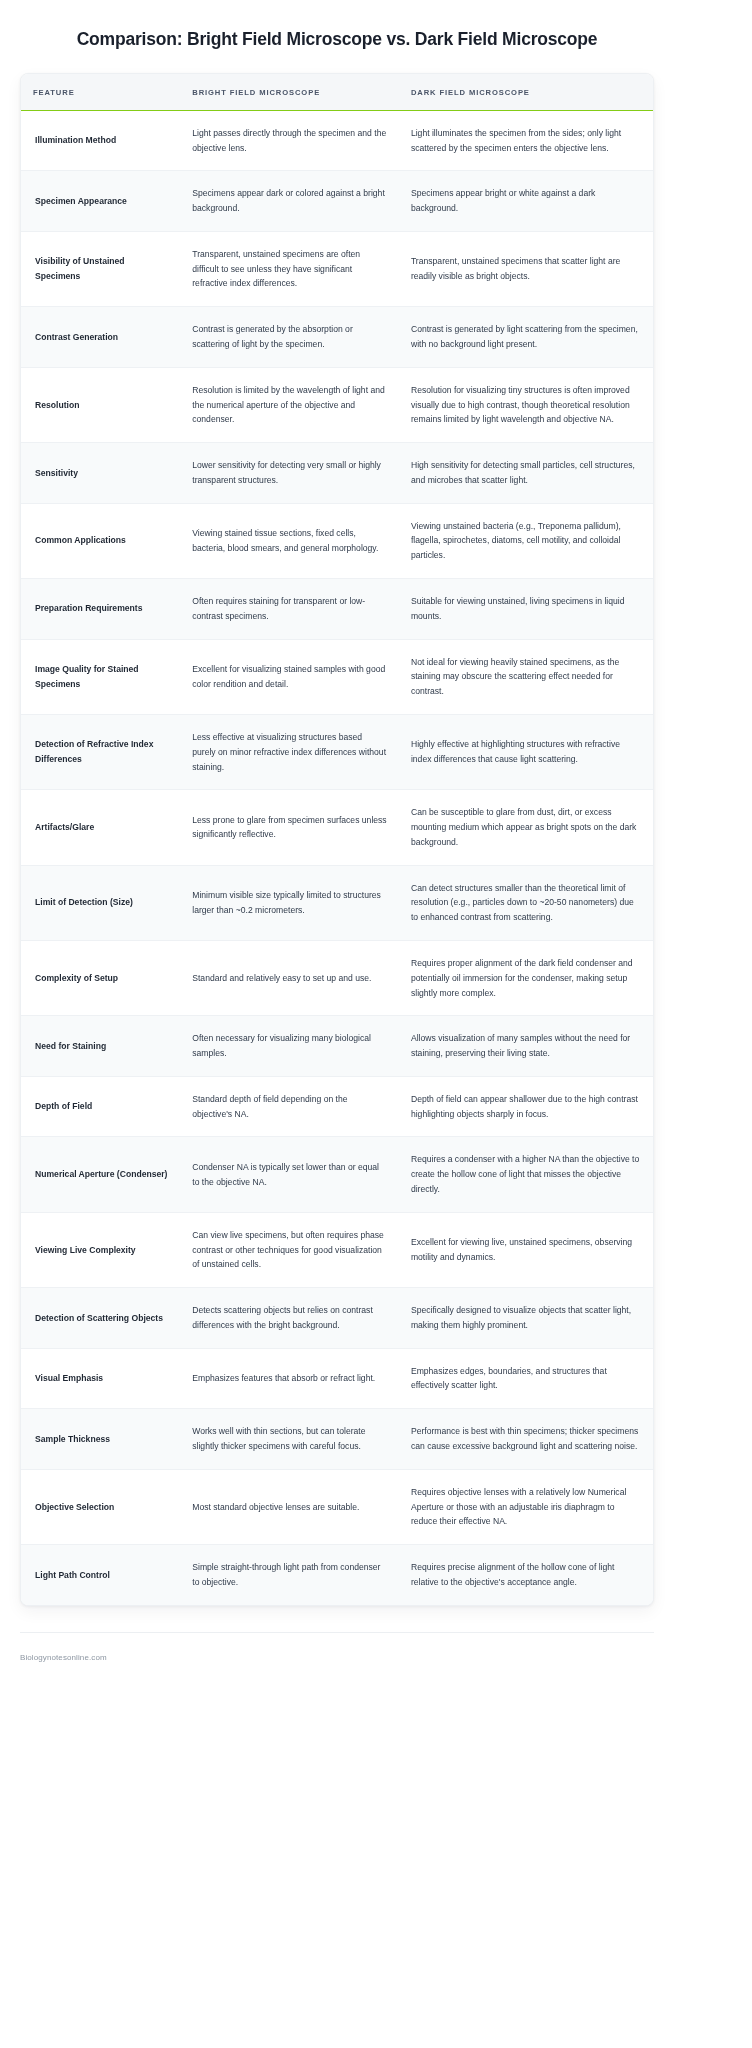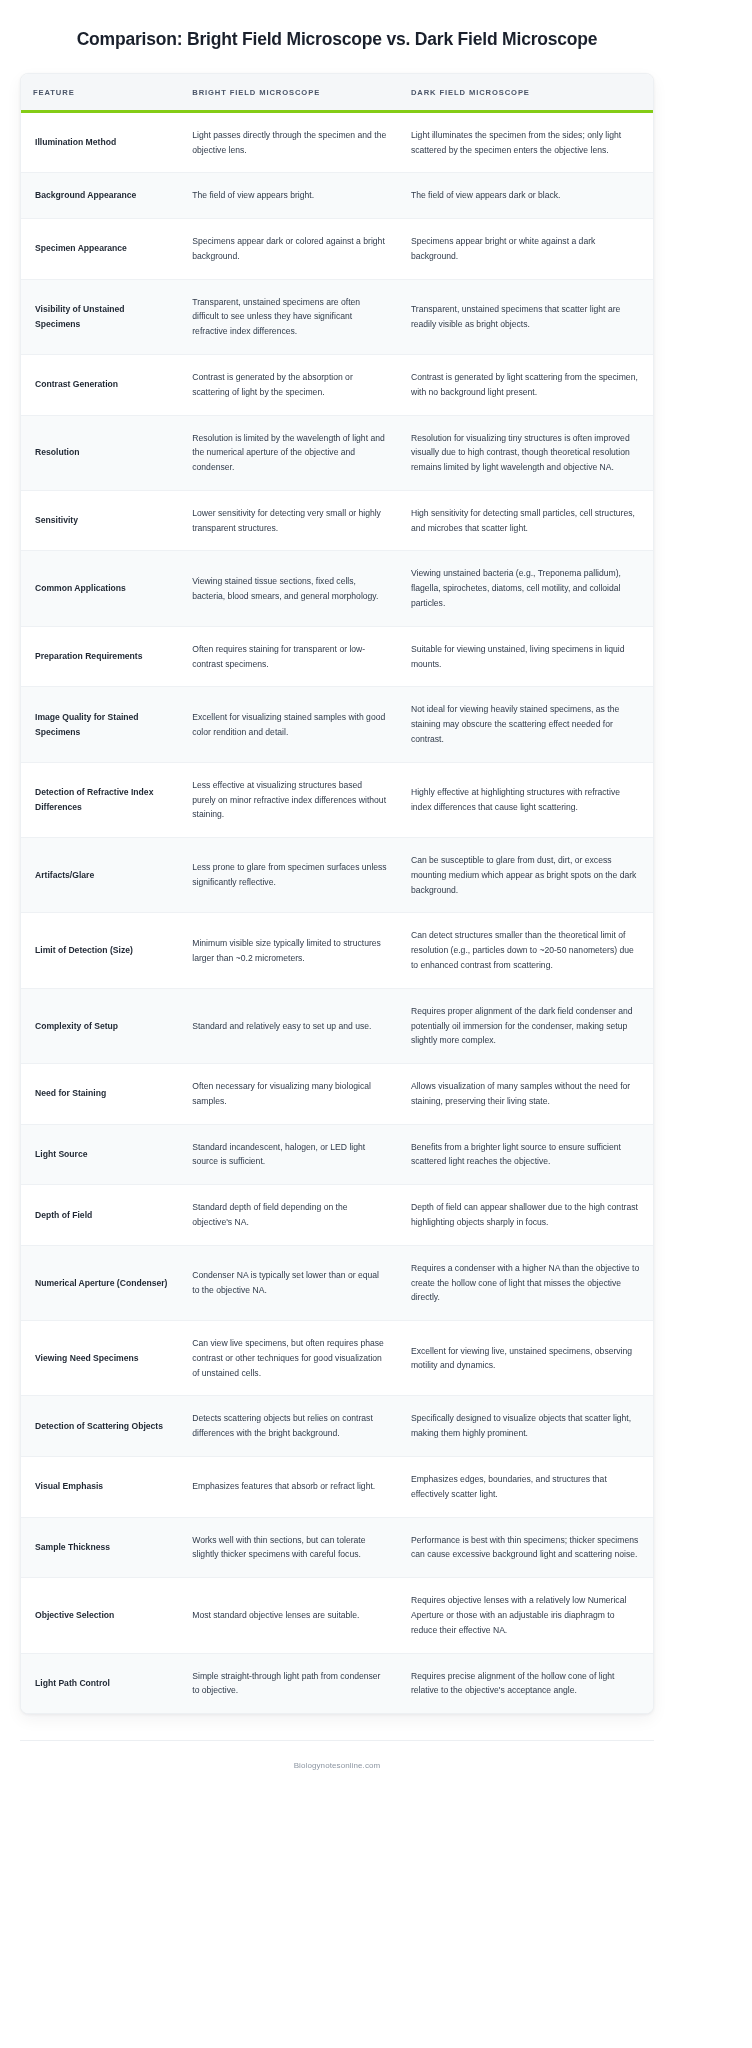--- a/index.html
+++ b/index.html
@@ -49,21 +49,21 @@
 
   table.cmp thead th {
     background: #f5f7f9;
     text-align: left;
     font-size: 7.6px;
     font-weight: bold;
     letter-spacing: 0.9px;
     text-transform: uppercase;
     color: #4a5568;
     padding: 14px 12px 13px 12px;
-    border-bottom: 3px solid #84cc16;
+    border-bottom: 1px solid #84cc16;
     vertical-align: middle;
     white-space: nowrap;
   }
 
   table.cmp col.c-feature { width: 25.2%; }
   table.cmp col.c-bright  { width: 34.6%; }
   table.cmp col.c-dark    { width: 40.2%; }
 
   table.cmp tbody td {
     padding: 15px 12px 15px 12px;
@@ -82,21 +82,20 @@
   table.cmp tbody td.feature-cell {
     font-weight: bold;
     color: #1f2733;
     padding-left: 14px;
   }
 
   .footer {
     margin: 26px 20px 0 20px;
     border-top: 1px solid #eceff2;
     padding-top: 20px;
-    text-align: center;
   }
 
   .footer-text {
     font-size: 8px;
     color: #8e97a3;
     letter-spacing: 0.1px;
   }
 </style>
 </head>
 <body>
@@ -119,25 +118,20 @@
           <th>DARK FIELD MICROSCOPE</th>
         </tr>
       </thead>
       <tbody id="table-body">
           <tr>
             <td class="feature-cell">Illumination Method</td>
             <td>Light passes directly through the specimen and the objective lens.</td>
             <td>Light illuminates the specimen from the sides; only light scattered by the specimen enters the objective lens.</td>
           </tr>
           <tr>
-            <td class="feature-cell">Background Appearance</td>
-            <td>The field of view appears bright.</td>
-            <td>The field of view appears dark or black.</td>
-          </tr>
-          <tr>
             <td class="feature-cell">Specimen Appearance</td>
             <td>Specimens appear dark or colored against a bright background.</td>
             <td>Specimens appear bright or white against a dark background.</td>
           </tr>
           <tr>
             <td class="feature-cell">Visibility of Unstained Specimens</td>
             <td>Transparent, unstained specimens are often difficult to see unless they have significant refractive index differences.</td>
             <td>Transparent, unstained specimens that scatter light are readily visible as bright objects.</td>
           </tr>
           <tr>
@@ -189,36 +183,31 @@
             <td class="feature-cell">Complexity of Setup</td>
             <td>Standard and relatively easy to set up and use.</td>
             <td>Requires proper alignment of the dark field condenser and potentially oil immersion for the condenser, making setup slightly more complex.</td>
           </tr>
           <tr>
             <td class="feature-cell">Need for Staining</td>
             <td>Often necessary for visualizing many biological samples.</td>
             <td>Allows visualization of many samples without the need for staining, preserving their living state.</td>
           </tr>
           <tr>
-            <td class="feature-cell">Light Source</td>
-            <td>Standard incandescent, halogen, or LED light source is sufficient.</td>
-            <td>Benefits from a brighter light source to ensure sufficient scattered light reaches the objective.</td>
-          </tr>
-          <tr>
             <td class="feature-cell">Depth of Field</td>
             <td>Standard depth of field depending on the objective's NA.</td>
             <td>Depth of field can appear shallower due to the high contrast highlighting objects sharply in focus.</td>
           </tr>
           <tr>
             <td class="feature-cell">Numerical Aperture (Condenser)</td>
             <td>Condenser NA is typically set lower than or equal to the objective NA.</td>
             <td>Requires a condenser with a higher NA than the objective to create the hollow cone of light that misses the objective directly.</td>
           </tr>
           <tr>
-            <td class="feature-cell">Viewing Need Specimens</td>
+            <td class="feature-cell">Viewing Live Complexity</td>
             <td>Can view live specimens, but often requires phase contrast or other techniques for good visualization of unstained cells.</td>
             <td>Excellent for viewing live, unstained specimens, observing motility and dynamics.</td>
           </tr>
           <tr>
             <td class="feature-cell">Detection of Scattering Objects</td>
             <td>Detects scattering objects but relies on contrast differences with the bright background.</td>
             <td>Specifically designed to visualize objects that scatter light, making them highly prominent.</td>
           </tr>
           <tr>
             <td class="feature-cell">Visual Emphasis</td>

